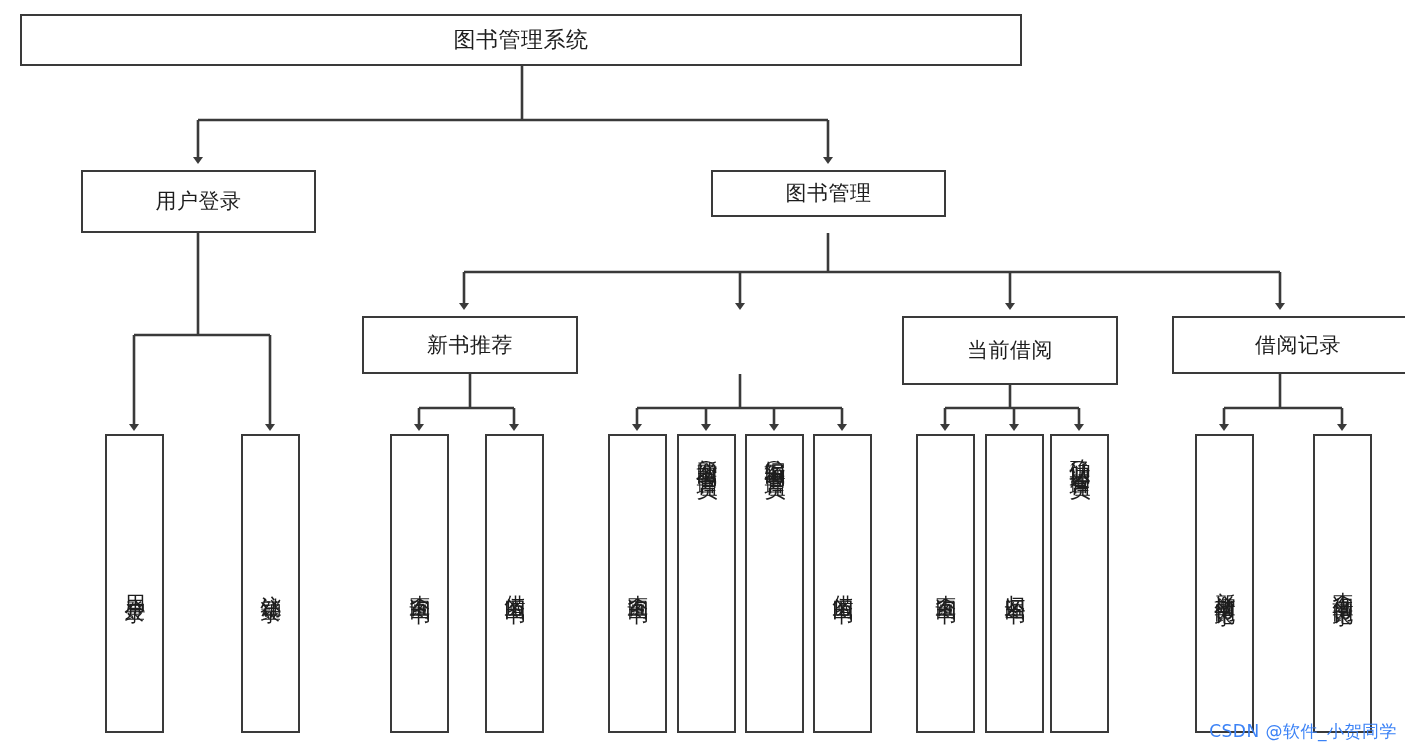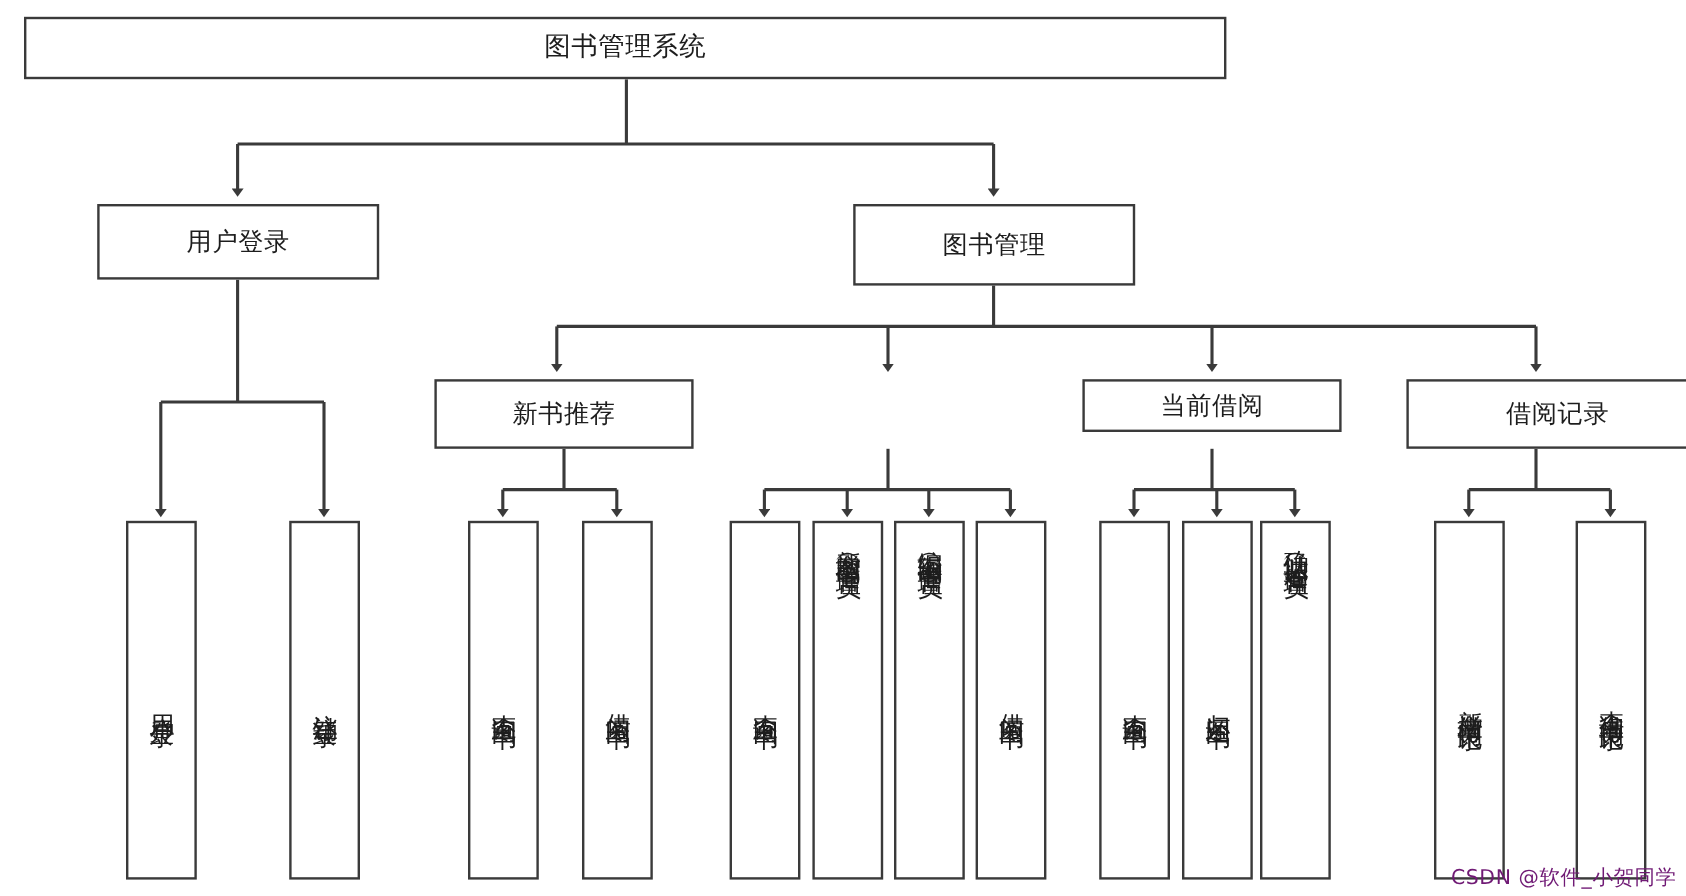--- a/index.html
+++ b/index.html
@@ -44,21 +44,21 @@
     line-height:1.0;
     letter-spacing:3px;
     white-space:nowrap;
   }
   .node.v.mid{align-items:center;padding-top:0;}
   svg.links{position:absolute;left:0;top:0;width:1405px;height:747px;pointer-events:none;}
   .watermark{
     position:absolute;
     right:8px;bottom:4px;
     font-size:17px;
-    color:#701a75;
+    color:#3b82f6;
     letter-spacing:0.5px;
     white-space:nowrap;
   }
 </style>
 </head>
 <body>
 
 <div id="diagram">
 
   <svg class="links" viewBox="0 0 1405 747" xmlns="http://www.w3.org/2000/svg">
@@ -111,28 +111,28 @@
     </g>
   </svg>
 
   <div class="node h root" style="left:20px;top:14px;width:1002px;height:52px;">
     <span class="label">图书管理系统</span>
   </div>
 
   <div class="node h" style="left:81px;top:170px;width:235px;height:63px;">
     <span class="label">用户登录</span>
   </div>
-  <div class="node h" style="left:711px;top:170px;width:235px;height:68px;">
+  <div class="node h" style="left:711px;top:170px;width:235px;height:47px;">
     <span class="label">图书管理</span>
   </div>
 
   <div class="node h" style="left:362px;top:316px;width:216px;height:58px;">
     <span class="label">新书推荐</span>
   </div>
-  <div class="node h" style="left:902px;top:316px;width:216px;height:44px;">
+  <div class="node h" style="left:902px;top:316px;width:216px;height:69px;">
     <span class="label">当前借阅</span>
   </div>
   <div class="node h" style="left:1172px;top:316px;width:252px;height:58px;">
     <span class="label">借阅记录</span>
   </div>
 
   <div class="node v mid" style="left:105px;top:434px;width:59px;height:299px;">
     <span class="label">用户登录</span>
   </div>
   <div class="node v mid" style="left:241px;top:434px;width:59px;height:299px;">

